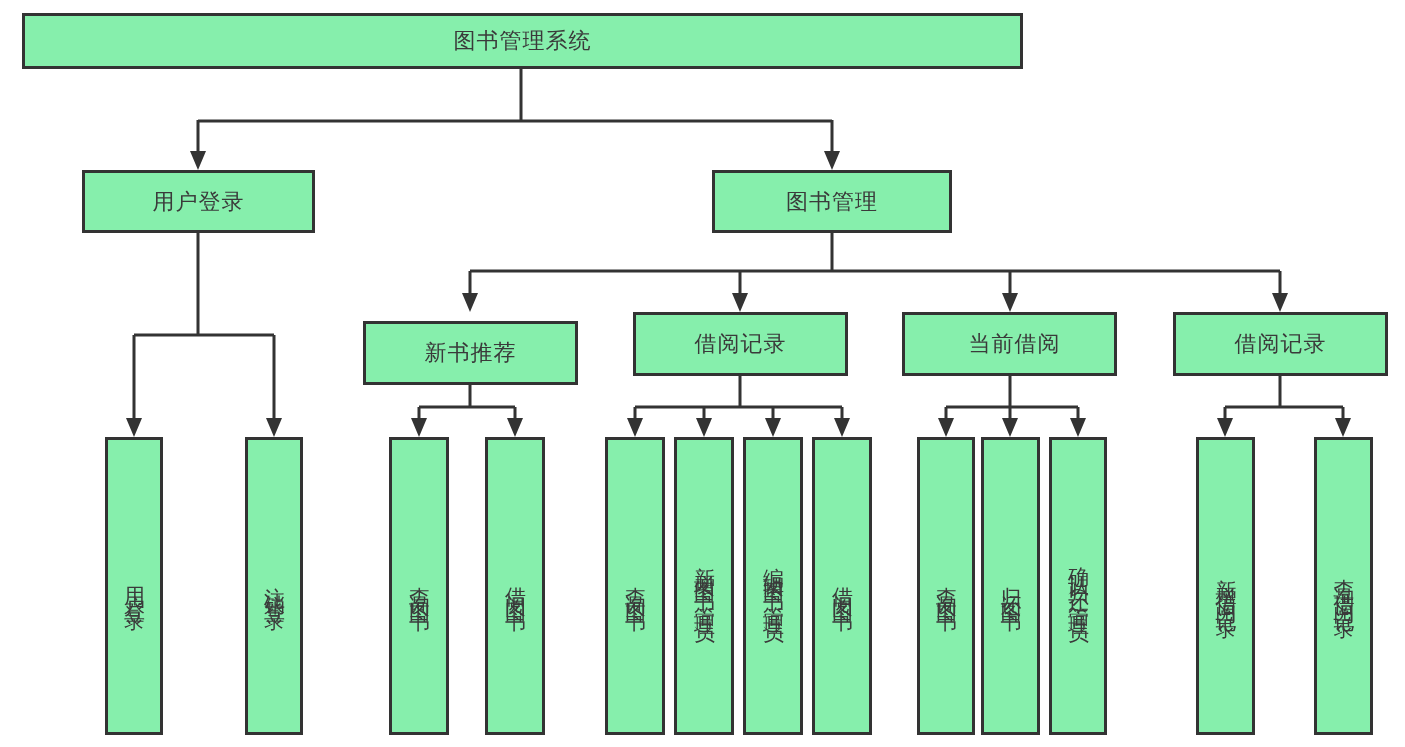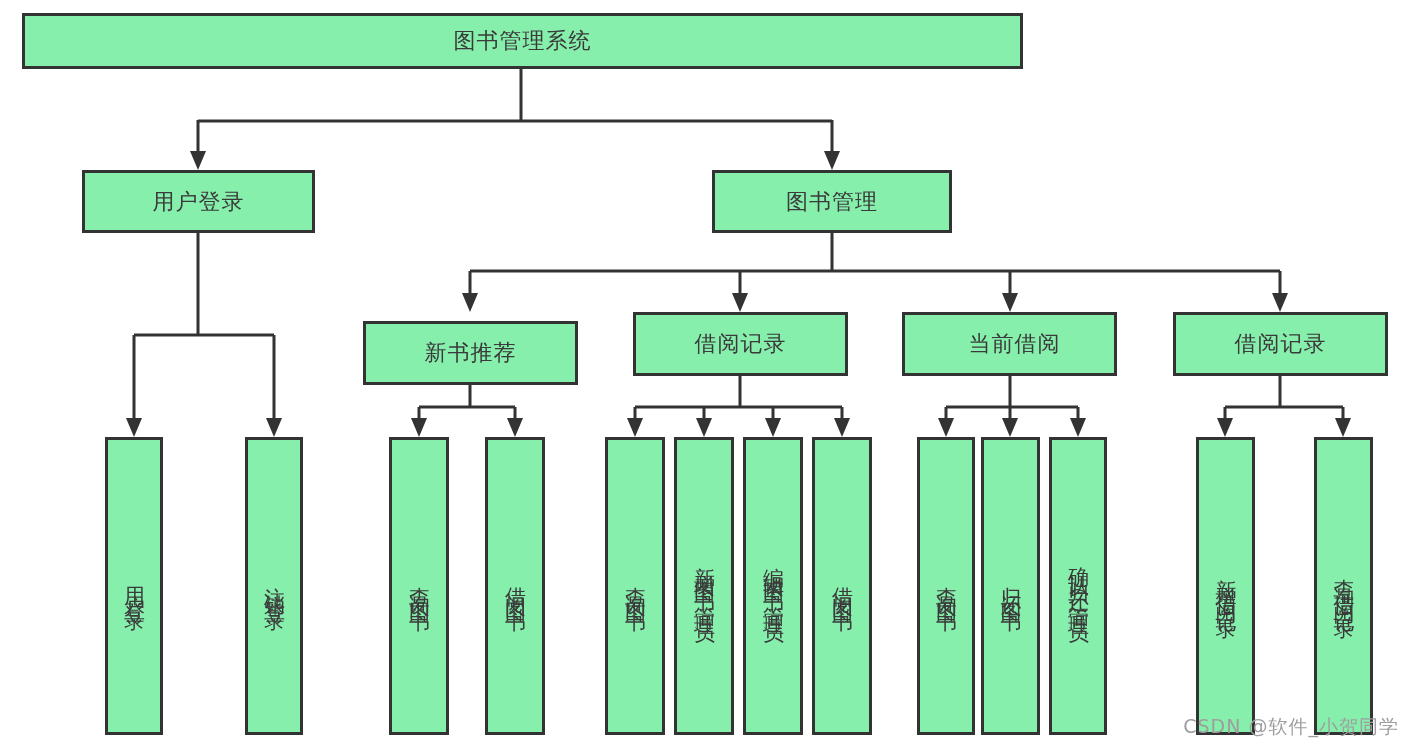--- a/index.html
+++ b/index.html
@@ -124,14 +124,13 @@
     <span class="vtext">确认归还（管理员）</span>
   </div>
 
   <div class="node vnode" style="left:1196px;top:437px;width:59px;height:298px;">
     <span class="vtext">新增借阅记录</span>
   </div>
   <div class="node vnode" style="left:1314px;top:437px;width:59px;height:298px;">
     <span class="vtext">查询借阅记录</span>
   </div>
 
-  <div id="watermark">CSDN @软件_小贺同学</div>
 </div>
 
 </body></html>

